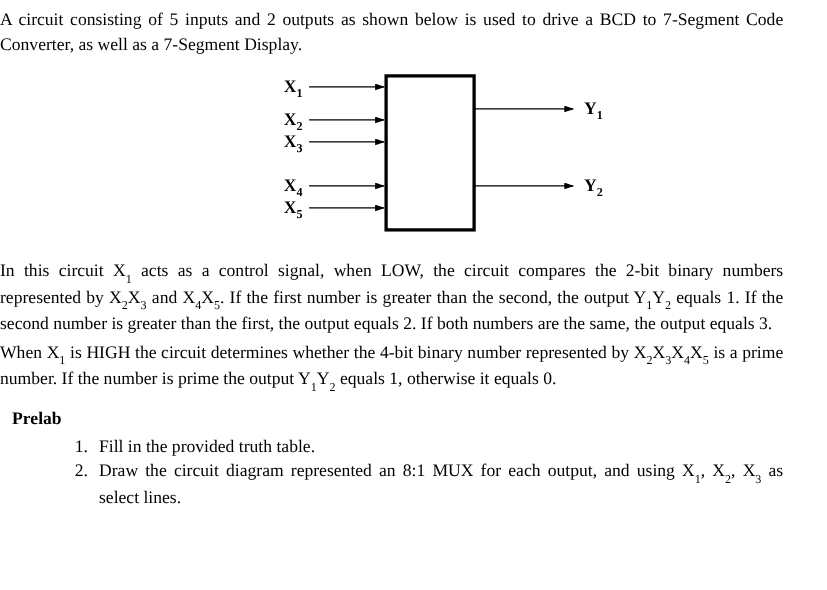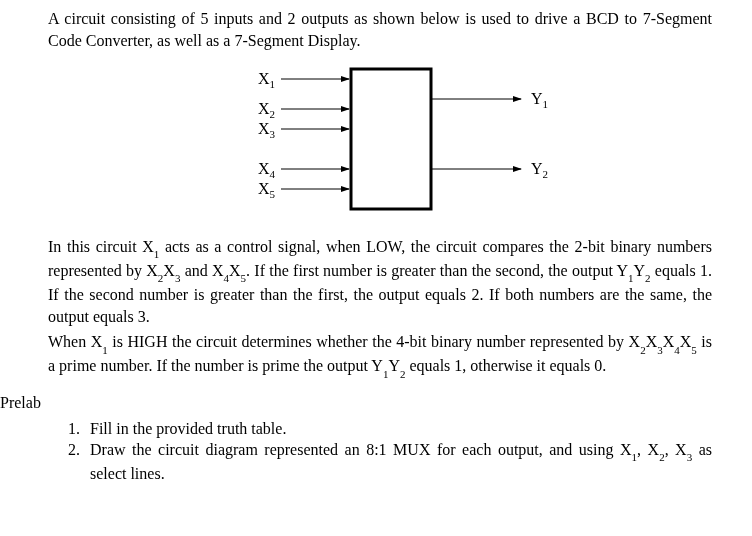--- a/index.html
+++ b/index.html
@@ -10,46 +10,46 @@
     body {
       font-family: 'Times New Roman', Times, serif;
       font-size: 16px;
       color: #000;
       background: #fff;
       width: 752px;
       height: 536px;
       padding: 8px 0 8px 0;
     }
     .content {
-      padding-left: 48px;
       padding-right: 40px;
     }
     .para {
       text-align: justify;
       margin-bottom: 4px;
       line-height: 1.35;
     }
     .sub {
       font-size: 11px;
       vertical-align: sub;
       position: relative;
       top: 2px;
     }
     .diagram {
       width: 100%;
       display: flex;
       justify-content: center;
       margin: 8px 0 12px 0;
+      font-weight: bold;
     }
     .diagram svg {
       display: block;
     }
     .heading {
-      font-weight: normal;
-      padding-left: 0;
+      font-weight: bold;
+      padding-left: 11px;
       margin-top: 14px;
       margin-bottom: 6px;
     }
     .list {
       padding-left: 68px;
       padding-right: 40px;
       line-height: 1.35;
     }
     .list-row {
       display: flex;

